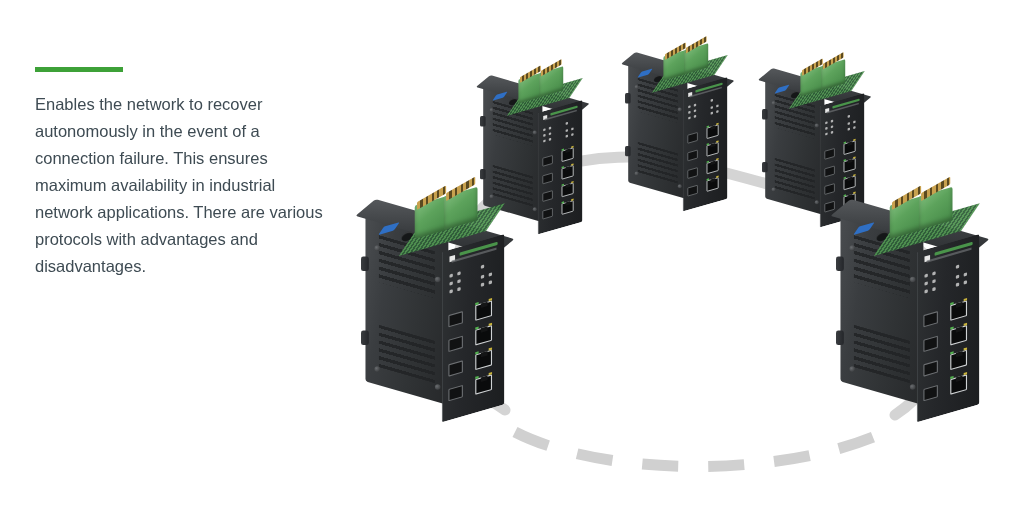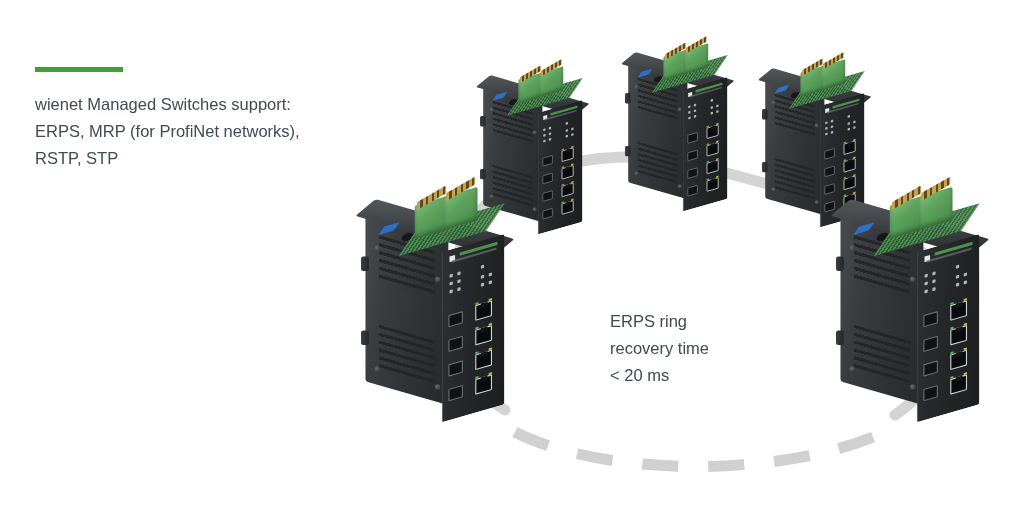--- a/index.html
+++ b/index.html
@@ -218,21 +218,21 @@
     position:absolute; width:5px; height:5px;
     background:radial-gradient(circle at 35% 35%,#6a6d70,#2a2c2e);
     border-radius:50%;
   }
 </style>
 </head>
 <body>
 
 <div id="text-panel">
   <div id="accent-bar"></div>
-  <p class="body-para">wienet Managed Switches support: ERPS, MRP (for ProfiNet networks), RSTP, STP</p>
+  <p class="body-para">Enables the network to recover autonomously in the event of a connection failure. This ensures maximum availability in industrial network applications. There are various protocols with advantages and disadvantages.</p>
 </div>
 
 <div id="diagram">
 
   <svg id="ring-svg" width="659" height="526">
 
     <path d="M 95 250 C 110 175 230 140 330 165 C 430 190 520 215 560 255" fill="none" stroke="#d4d4d4" stroke-width="11" stroke-linecap="round"></path>
     <path d="M 95 250 C 60 300 75 370 140 410" fill="none" stroke="#d4d4d4" stroke-width="11" stroke-linecap="round"></path>
     <path d="M 560 255 C 600 305 590 375 530 415" fill="none" stroke="#d4d4d4" stroke-width="11" stroke-linecap="round"></path>
 
@@ -542,16 +542,13 @@
       </div>
       <div class="lug" style="left:0px;  top:62px;"></div>
       <div class="lug" style="left:0px;  top:128px;"></div>
       <div class="screw" style="left:12px; top:52px;"></div>
       <div class="screw" style="left:12px; top:160px;"></div>
       <div class="screw" style="left:66px; top:80px;"></div>
       <div class="screw" style="left:66px; top:176px;"></div>
     </div>
   </div>
 
-  <div id="center-label">ERPS ring
-recovery time
-&lt; 20 ms</div>
 </div>
 
 </body></html>

